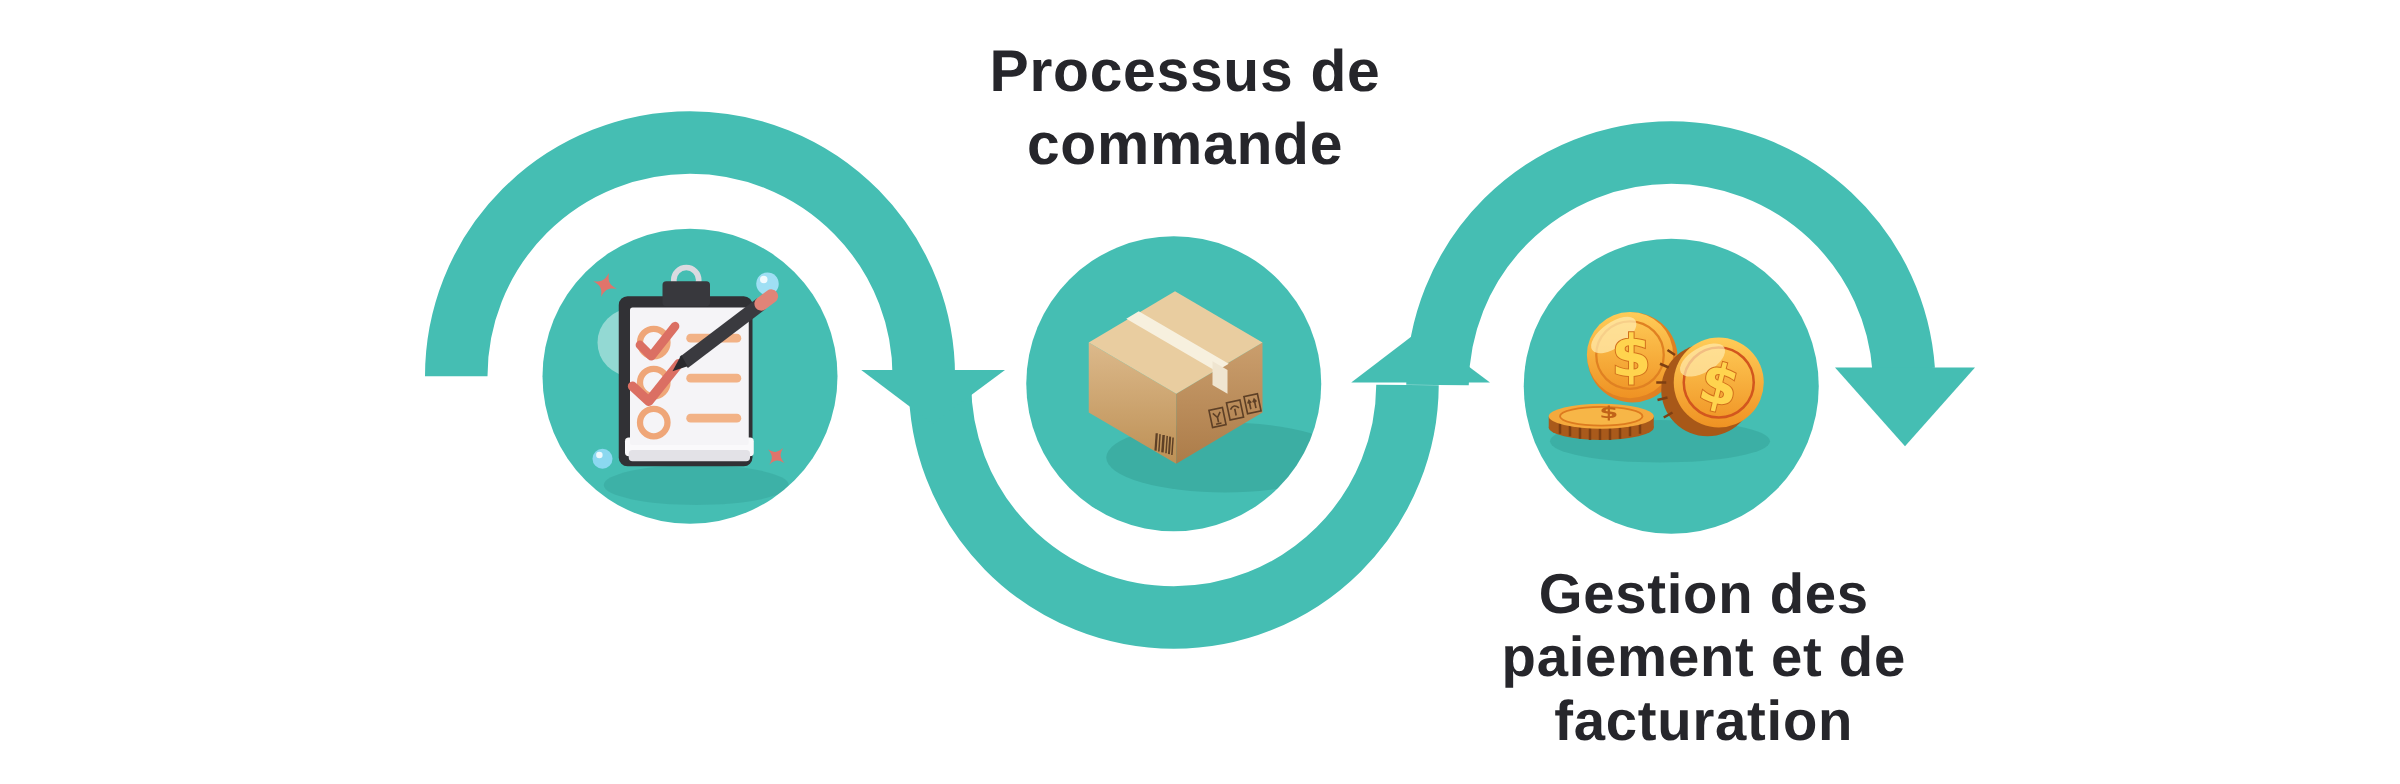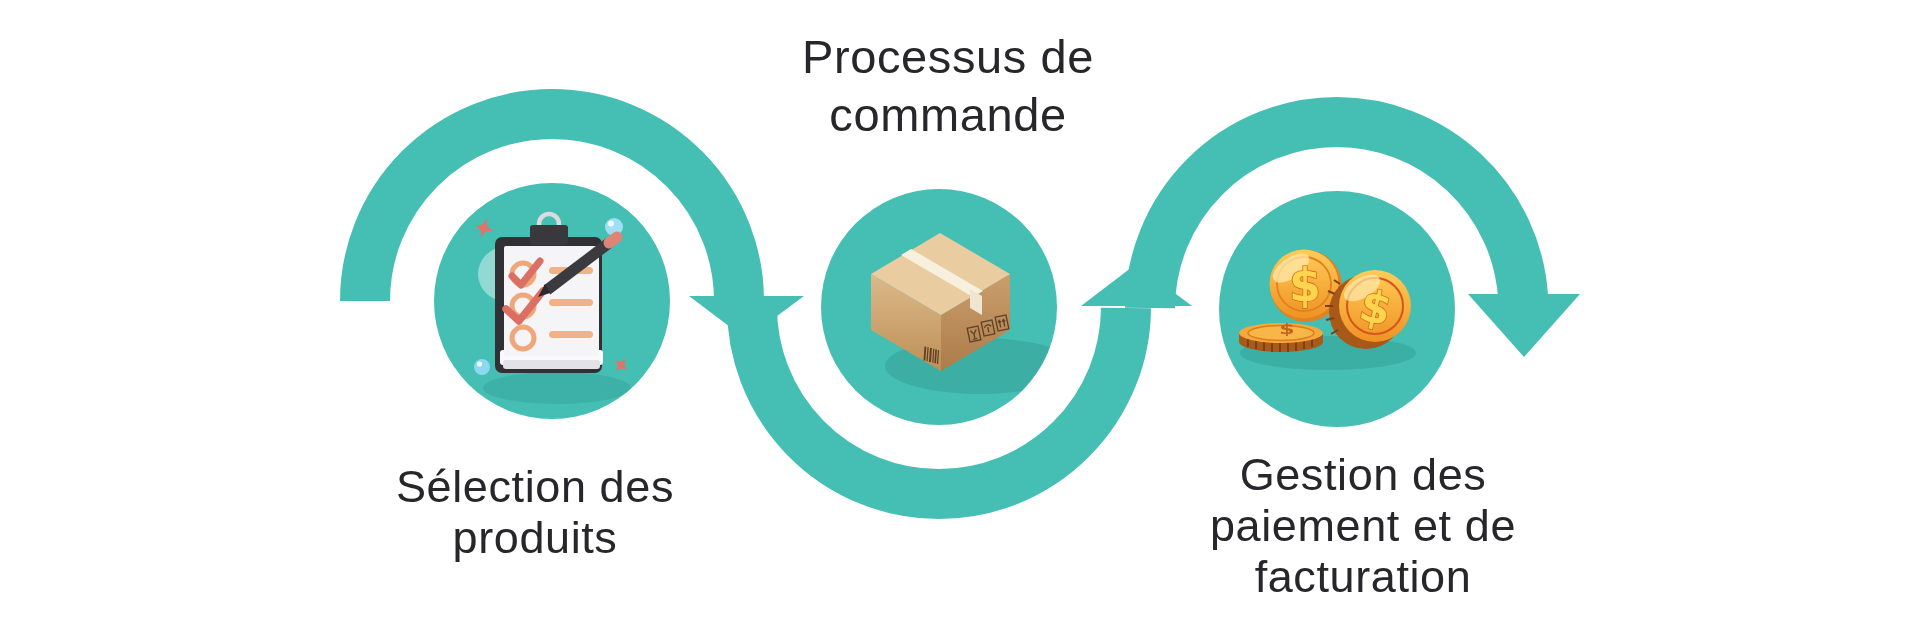--- a/index.html
+++ b/index.html
@@ -2,21 +2,21 @@
 <html><head>
 <meta charset="utf-8">
 <style>
   html,body{margin:0;padding:0;background:#ffffff;}
   #stage{
     position:relative;width:1920px;height:627px;background:#ffffff;
     font-family:"Liberation Sans", sans-serif;overflow:hidden;
   }
   .diagram-svg{position:absolute;left:0;top:0;}
   .txt{
-    position:absolute;text-align:center;color:#26262B;font-weight:400;
+    position:absolute;text-align:center;color:#26262B;font-weight:700;
     white-space:pre-line;letter-spacing:.6px;
   }
   #title{left:698px;top:28px;width:500px;font-size:47px;line-height:58px;}
   #label-step1{left:285px;top:461px;width:500px;font-size:45px;line-height:51px;}
   #label-step3{left:1113px;top:449px;width:500px;font-size:45px;line-height:51px;text-align:center;}
 </style>
 </head>
 <body>
 
 <div id="stage">
@@ -185,19 +185,17 @@
         <circle cx="1375" cy="306" r="36" fill="url(#gFace)"></circle>
         <circle cx="1375" cy="306" r="28" fill="none" stroke="#D2561E" stroke-width="2"></circle>
         <ellipse cx="1362" cy="288" rx="20" ry="10" fill="#FFE9AC" opacity="0.7" transform="rotate(-30 1362 288)"></ellipse>
         <text x="1376" y="323" font-size="44" font-weight="bold" text-anchor="middle" fill="#FFD44E" stroke="#D2701C" stroke-width="1.6" paint-order="stroke" transform="rotate(14 1376 306)" font-family="DejaVu Sans, sans-serif">$</text>
       </g>
     </g>
   </svg>
 
   <div id="title" class="txt">Processus de
 commande</div>
-  <div id="label-step1" class="txt">Sélection des
-produits</div>
   <div id="label-step3" class="txt">Gestion des
 paiement et de
 facturation</div>
 
 </div>
 
 </body></html>

